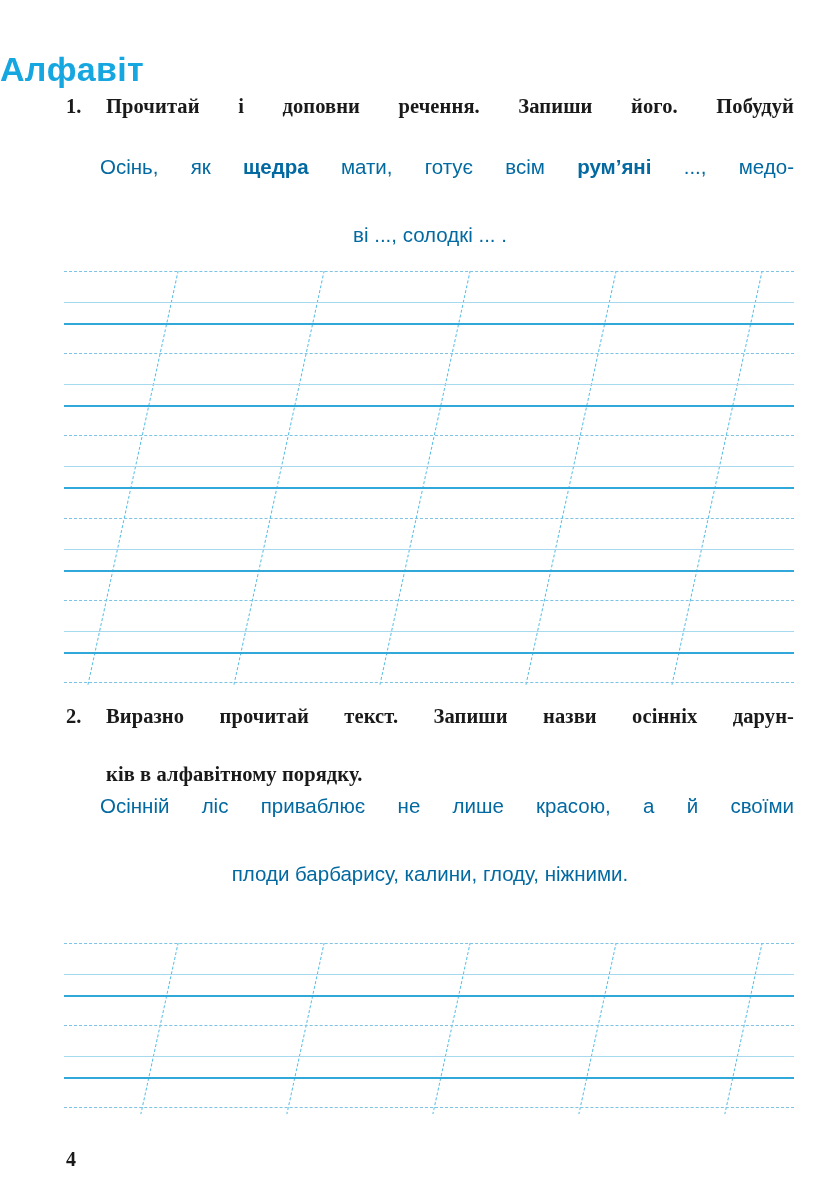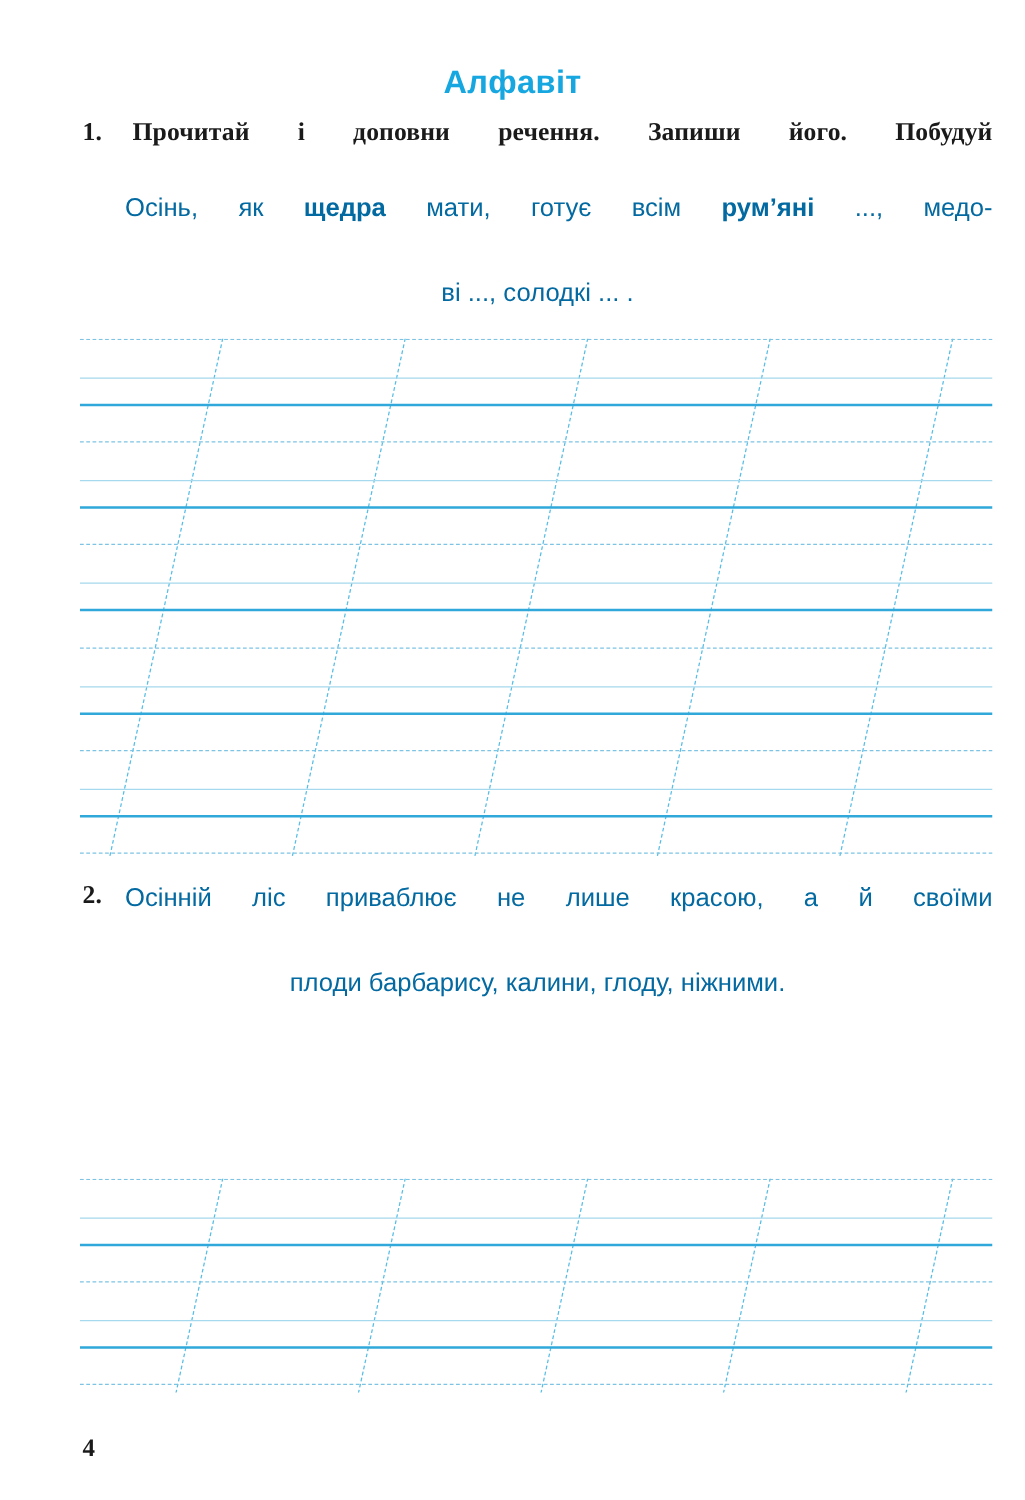--- a/index.html
+++ b/index.html
@@ -22,24 +22,23 @@
     width: 820px;
     height: 1200px;
   }
 
   
   .page-title {
     position: absolute;
     top: 50px;
     left: 0;
     width: 820px;
-    text-align: center;
     font-family: "Liberation Sans", sans-serif;
     font-weight: bold;
-    font-size: 26px;
+    font-size: 34px;
     letter-spacing: 0.3px;
     color: #16a7e0;
   }
 
   
   .exercise {
     position: absolute;
     left: 66px;
     width: 728px;
   }
@@ -195,20 +194,22 @@
       <div class="rule base" style="top: 298.6px;"></div>
       <div class="rule dashed" style="top: 328.8px;"></div>
       <div class="rule thin" style="top: 359.8px;"></div>
       <div class="rule base" style="top: 380.8px;"></div>
       <div class="rule dashed" style="top: 411px;"></div>
     </div>
 
   <div class="exercise" id="exercise-2">
     <div class="ex-heading">
       <span class="ex-num">2.</span>
+      <span class="hline">Виразно прочитай текст. Запиши назви осінніх дарун-</span>
+      <span class="hline last">ків в алфавітному порядку.</span>
     </div>
 
     <div class="ex-body">
       <p class="para">
         <span class="pline"><span class="indent"></span><span>Осінній ліс приваблює не лише красою, а й своїми</span></span>
         <span class="pline last">плоди барбарису, калини, глоду, ніжними.</span>
       </p>
     </div>
   </div>
 

